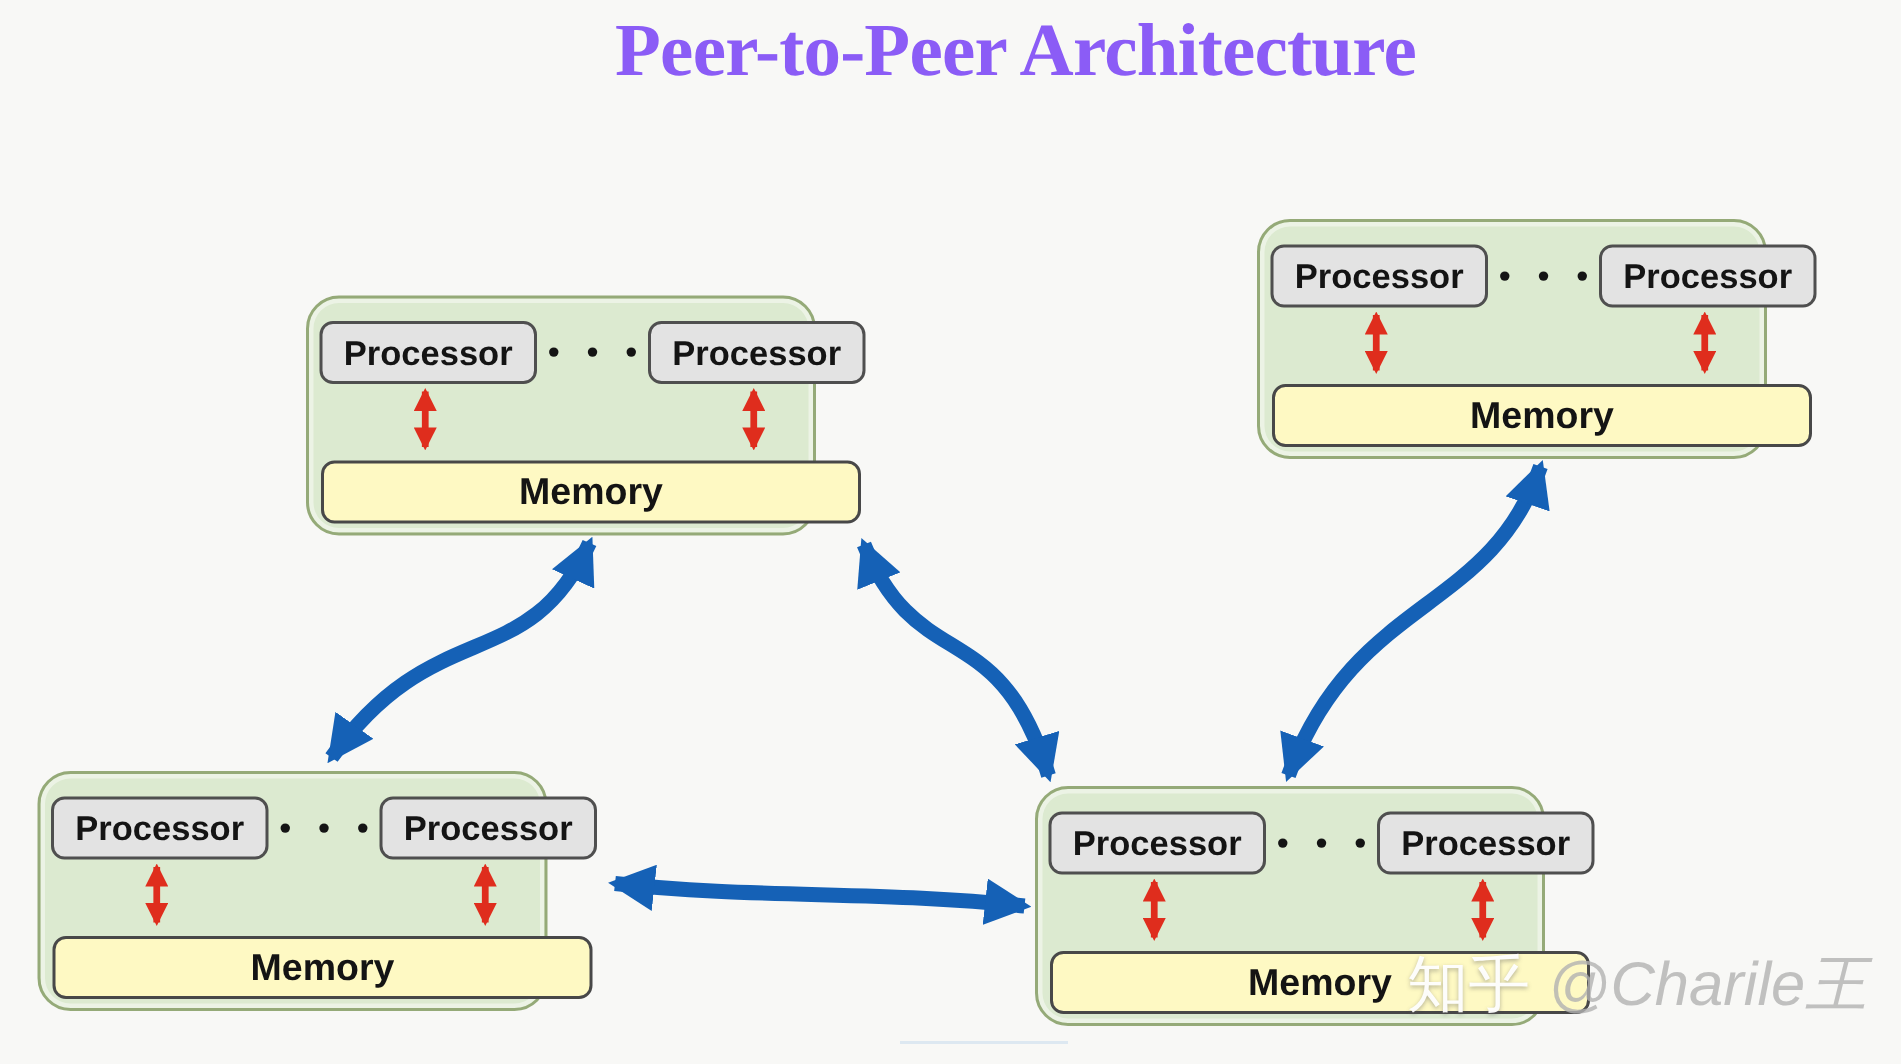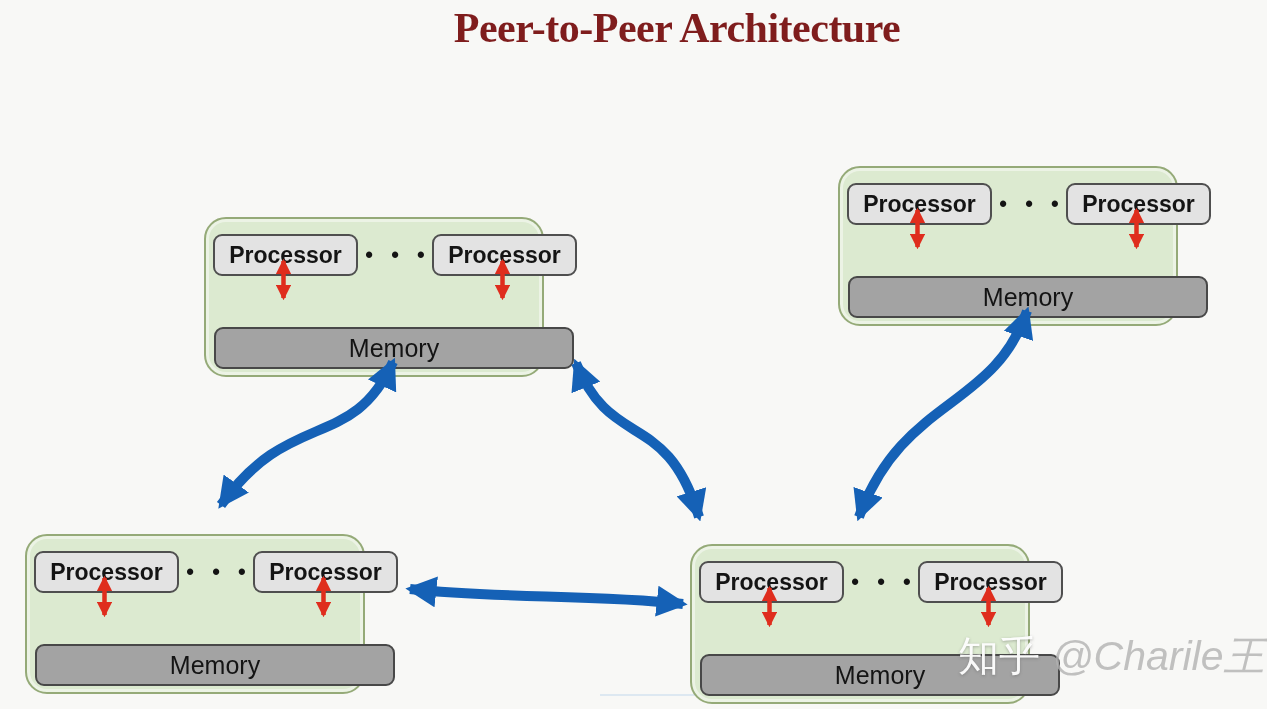--- a/index.html
+++ b/index.html
@@ -4,30 +4,29 @@
 <style>
   * { margin:0; padding:0; box-sizing:border-box; }
   html,body { width:1267px; height:709px; overflow:hidden; }
   body { background:#f8f8f6; font-family:"Liberation Sans", sans-serif; position:relative; }
 
   .stage { position:absolute; inset:0; width:1267px; height:709px; }
 
   .page-title {
     position:absolute; left:677px; top:4px; transform:translateX(-50%);
     font-family:"Liberation Serif","DejaVu Serif",serif;
-    font-weight:800; font-size:42px; color:#7f1d1d; white-space:nowrap;
+    font-weight:800; font-size:50px; color:#8b5cf6; white-space:nowrap;
     letter-spacing:-0.5px;
   }
 
   .group {
     position:absolute; width:340px; height:160px;
     background:#dcead0; border:2px solid #95aa78; border-radius:22px;
     box-shadow: inset 0 0 0 3px rgba(255,255,255,0.45);
     z-index:1;
-    margin-top:20px;
   }
   .group.tl { left:204px; top:197px; }
   .group.tr { left:838px; top:146px; }
   .group.bl { left:25px;  top:514px; }
   .group.br { left:690px; top:524px; }
 
   .proc {
     position:absolute; top:15px; width:145px; height:42px;
     background:#e3e3e3; border:2px solid #4f4f4f; border-radius:9px;
     display:flex; align-items:center; justify-content:center;
@@ -38,35 +37,35 @@
 
   .dots {
     position:absolute; left:152px; top:15px; width:74px; height:42px;
     display:flex; align-items:center; justify-content:center;
     font-weight:bold; font-size:22px; letter-spacing:6px; padding-left:6px;
     color:#141414;
   }
 
   .memory {
     position:absolute; left:8px; top:108px; width:360px; height:42px;
-    background:#a3a3a3; border:2px solid #484848; border-radius:9px;
+    background:#fef9c3; border:2px solid #484848; border-radius:9px;
     display:flex; align-items:center; justify-content:center;
-    font-weight:normal; font-size:25px; color:#141414;
+    font-weight:bold; font-size:25px; color:#141414;
   }
 
   svg.edges {
     position:absolute; left:0; top:0; width:1267px; height:709px;
     z-index:3; pointer-events:none;
   }
 
   .watermark {
     position:absolute; left:938px; top:629px; z-index:4;
     font-size:41px; white-space:nowrap; font-family:"Liberation Sans",sans-serif;
   }
-  .wm-site   { color:rgba(255,255,255,0.95); text-shadow:0 1px 3px rgba(90,90,90,0.45);margin-left:20px; }
+  .wm-site   { color:rgba(255,255,255,0.95); text-shadow:0 1px 3px rgba(90,90,90,0.45); }
   .wm-handle { color:rgba(178,178,178,0.8); margin-left:12px;font-style:italic; }
 
   .artifact-line {
     position:absolute; left:600px; top:694px; width:112px; height:2px;
     background:#dde8f1; z-index:0;
   }
 </style>
 </head>
 <body>
 

